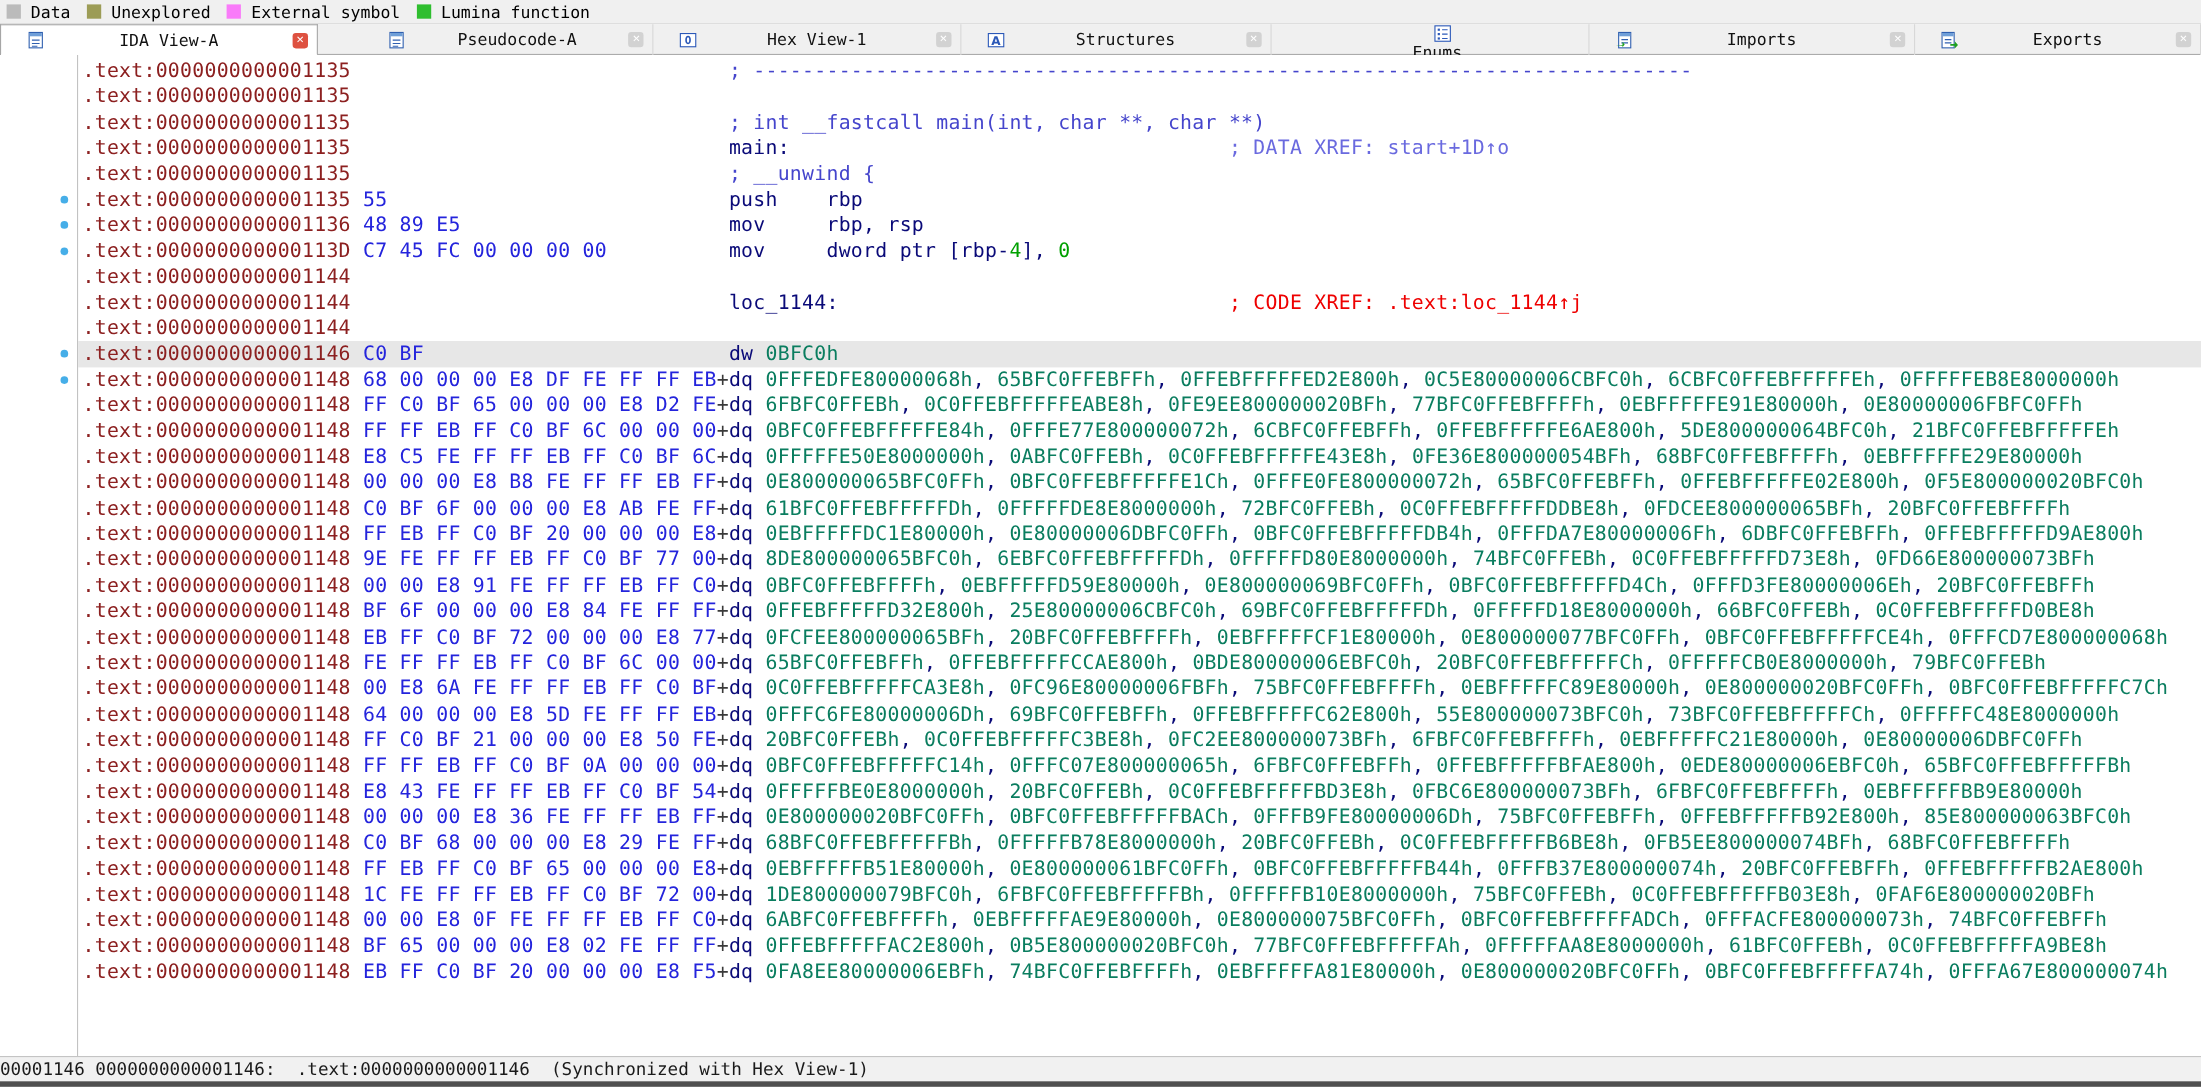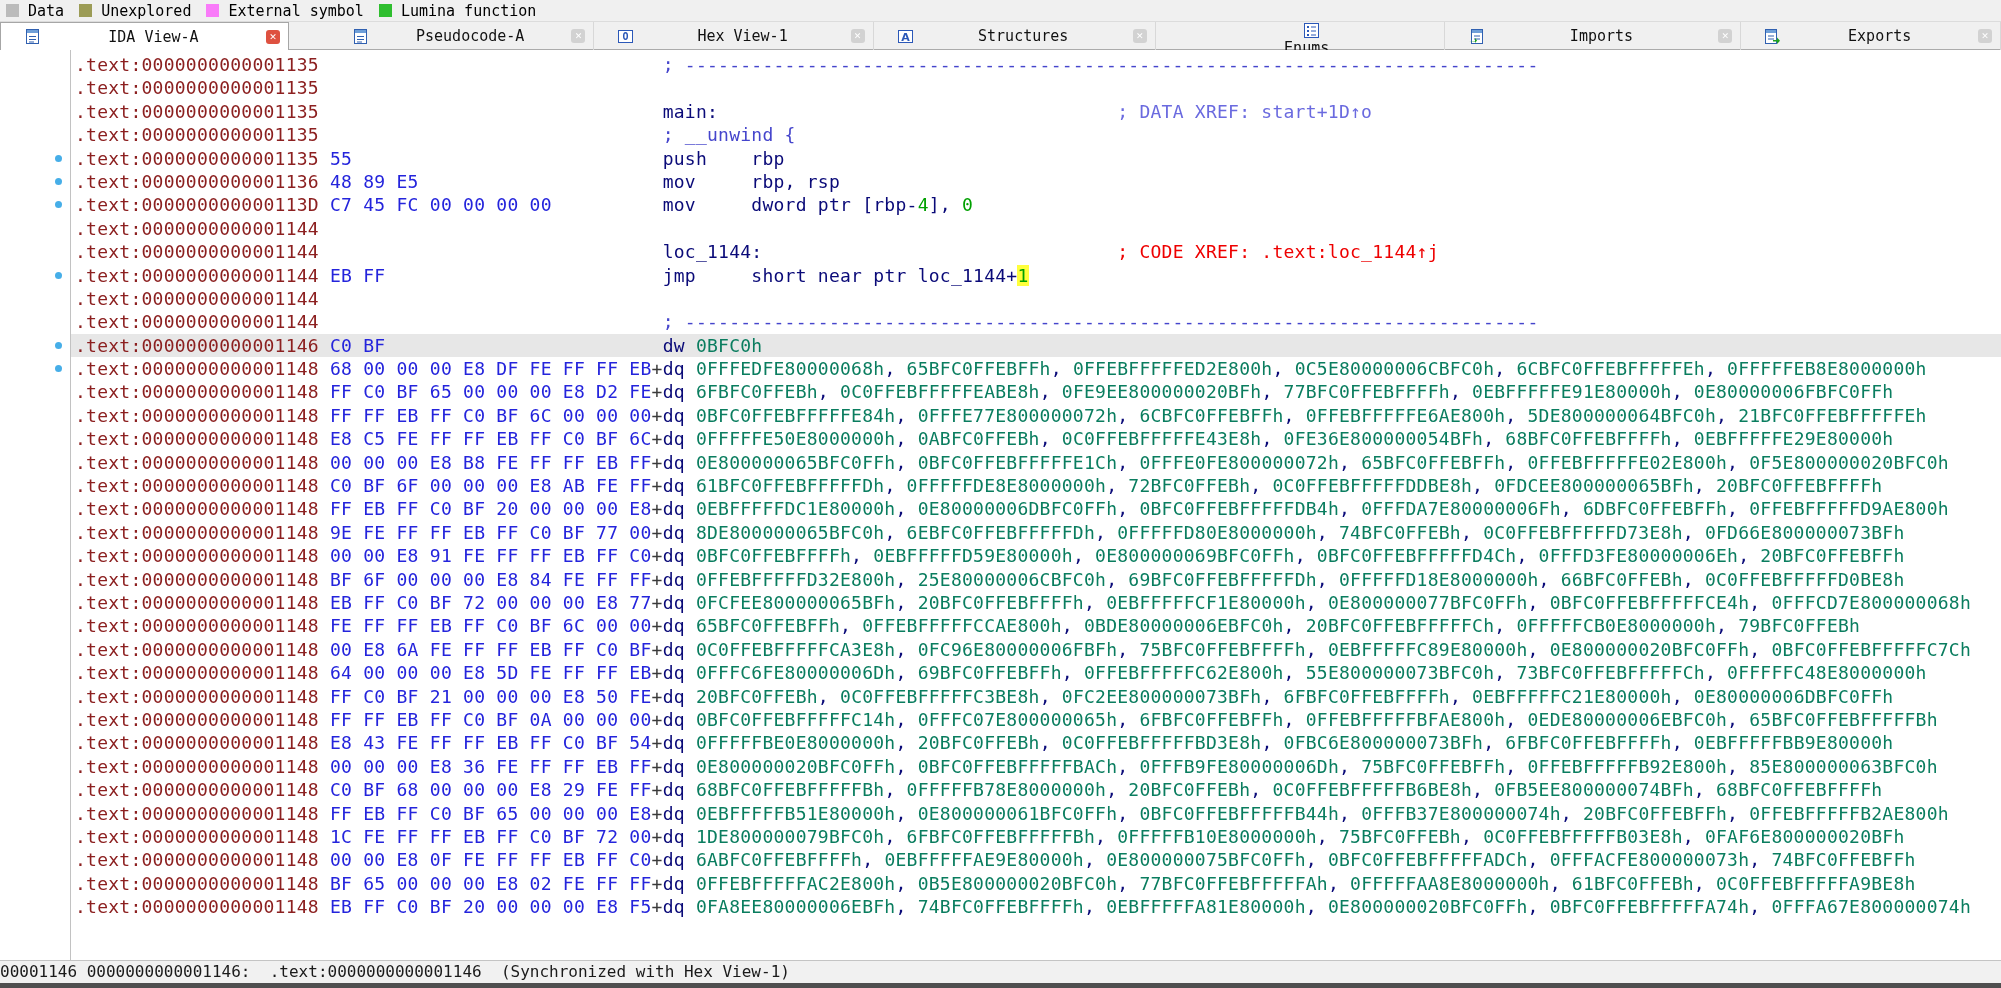--- a/index.html
+++ b/index.html
@@ -156,30 +156,29 @@
       <span class="tlabel">Exports</span>
       <span class="tclose">✕</span>
     </div>
   </div>
 
 <div class="main">
   <div class="vline"></div>
   <div class="code" id="code">
       <div class="row"><span class="addr">.text:0000000000001135</span><span class="bytes"> </span><span class="t">                              </span><span class="c">; -----------------------------------------------------------------------------</span></div>
       <div class="row"><span class="addr">.text:0000000000001135</span><span class="bytes"> </span><span class="t">                              </span></div>
+      <div class="row"><span class="addr">.text:0000000000001135</span><span class="bytes"> </span><span class="t">                              </span><span class="c">; int __fastcall main(int, char **, char **)</span></div>
       <div class="row"><span class="addr">.text:0000000000001135</span><span class="bytes"> </span><span class="t">                              </span><span class="k">main:</span><span class="t">                                    </span><span class="xd">; DATA XREF: start+1D↑o</span></div>
       <div class="row"><span class="addr">.text:0000000000001135</span><span class="bytes"> </span><span class="t">                              </span><span class="c">; __unwind {</span></div>
       <div class="row"><span class="dot"></span><span class="addr">.text:0000000000001135</span><span class="bytes"> 55</span><span class="t">                            </span><span class="k">push    rbp</span></div>
       <div class="row"><span class="dot"></span><span class="addr">.text:0000000000001136</span><span class="bytes"> 48 89 E5</span><span class="t">                      </span><span class="k">mov     rbp, rsp</span></div>
       <div class="row"><span class="dot"></span><span class="addr">.text:000000000000113D</span><span class="bytes"> C7 45 FC 00 00 00 00</span><span class="t">          </span><span class="k">mov     dword ptr [rbp-</span><span class="n">4</span><span class="k">], </span><span class="n">0</span></div>
       <div class="row"><span class="addr">.text:0000000000001144</span><span class="bytes"> </span><span class="t">                              </span></div>
       <div class="row"><span class="addr">.text:0000000000001144</span><span class="bytes"> </span><span class="t">                              </span><span class="k">loc_1144:</span><span class="t">                                </span><span class="xc">; CODE XREF: .text:loc_1144↑j</span></div>
-      <div class="row"><span class="dot"></span><span class="addr">.text:0000000000001144</span><span class="bytes"> EB FF</span><span class="t">                         </span><span class="k">jmp     short near ptr loc_1144+</span><span class="hl">1</span></div>
       <div class="row"><span class="addr">.text:0000000000001144</span><span class="bytes"> </span><span class="t">                              </span></div>
-      <div class="row"><span class="addr">.text:0000000000001144</span><span class="bytes"> </span><span class="t">                              </span><span class="c">; -----------------------------------------------------------------------------</span></div>
       <div class="row sel"><span class="dot"></span><span class="addr">.text:0000000000001146</span><span class="bytes"> C0 BF</span><span class="t">                         </span><span class="k">dw </span><span class="v">0BFC0h</span></div>
       <div class="row"><span class="dot"></span><span class="addr">.text:0000000000001148</span><span class="bytes"> 68 00 00 00 E8 DF FE FF FF EB</span><span class="plus">+</span><span class="k">dq </span><span class="v">0FFFEDFE80000068h</span><span class="k">, </span><span class="v">65BFC0FFEBFFh</span><span class="k">, </span><span class="v">0FFEBFFFFFED2E800h</span><span class="k">, </span><span class="v">0C5E80000006CBFC0h</span><span class="k">, </span><span class="v">6CBFC0FFEBFFFFFEh</span><span class="k">, </span><span class="v">0FFFFFEB8E8000000h</span></div>
       <div class="row"><span class="addr">.text:0000000000001148</span><span class="bytes"> FF C0 BF 65 00 00 00 E8 D2 FE</span><span class="plus">+</span><span class="k">dq </span><span class="v">6FBFC0FFEBh</span><span class="k">, </span><span class="v">0C0FFEBFFFFFEABE8h</span><span class="k">, </span><span class="v">0FE9EE800000020BFh</span><span class="k">, </span><span class="v">77BFC0FFEBFFFFh</span><span class="k">, </span><span class="v">0EBFFFFFE91E80000h</span><span class="k">, </span><span class="v">0E80000006FBFC0FFh</span></div>
       <div class="row"><span class="addr">.text:0000000000001148</span><span class="bytes"> FF FF EB FF C0 BF 6C 00 00 00</span><span class="plus">+</span><span class="k">dq </span><span class="v">0BFC0FFEBFFFFFE84h</span><span class="k">, </span><span class="v">0FFFE77E800000072h</span><span class="k">, </span><span class="v">6CBFC0FFEBFFh</span><span class="k">, </span><span class="v">0FFEBFFFFFE6AE800h</span><span class="k">, </span><span class="v">5DE800000064BFC0h</span><span class="k">, </span><span class="v">21BFC0FFEBFFFFFEh</span></div>
       <div class="row"><span class="addr">.text:0000000000001148</span><span class="bytes"> E8 C5 FE FF FF EB FF C0 BF 6C</span><span class="plus">+</span><span class="k">dq </span><span class="v">0FFFFFE50E8000000h</span><span class="k">, </span><span class="v">0ABFC0FFEBh</span><span class="k">, </span><span class="v">0C0FFEBFFFFFE43E8h</span><span class="k">, </span><span class="v">0FE36E800000054BFh</span><span class="k">, </span><span class="v">68BFC0FFEBFFFFh</span><span class="k">, </span><span class="v">0EBFFFFFE29E80000h</span></div>
       <div class="row"><span class="addr">.text:0000000000001148</span><span class="bytes"> 00 00 00 E8 B8 FE FF FF EB FF</span><span class="plus">+</span><span class="k">dq </span><span class="v">0E800000065BFC0FFh</span><span class="k">, </span><span class="v">0BFC0FFEBFFFFFE1Ch</span><span class="k">, </span><span class="v">0FFFE0FE800000072h</span><span class="k">, </span><span class="v">65BFC0FFEBFFh</span><span class="k">, </span><span class="v">0FFEBFFFFFE02E800h</span><span class="k">, </span><span class="v">0F5E800000020BFC0h</span></div>
       <div class="row"><span class="addr">.text:0000000000001148</span><span class="bytes"> C0 BF 6F 00 00 00 E8 AB FE FF</span><span class="plus">+</span><span class="k">dq </span><span class="v">61BFC0FFEBFFFFFDh</span><span class="k">, </span><span class="v">0FFFFFDE8E8000000h</span><span class="k">, </span><span class="v">72BFC0FFEBh</span><span class="k">, </span><span class="v">0C0FFEBFFFFFDDBE8h</span><span class="k">, </span><span class="v">0FDCEE800000065BFh</span><span class="k">, </span><span class="v">20BFC0FFEBFFFFh</span></div>
       <div class="row"><span class="addr">.text:0000000000001148</span><span class="bytes"> FF EB FF C0 BF 20 00 00 00 E8</span><span class="plus">+</span><span class="k">dq </span><span class="v">0EBFFFFFDC1E80000h</span><span class="k">, </span><span class="v">0E80000006DBFC0FFh</span><span class="k">, </span><span class="v">0BFC0FFEBFFFFFDB4h</span><span class="k">, </span><span class="v">0FFFDA7E80000006Fh</span><span class="k">, </span><span class="v">6DBFC0FFEBFFh</span><span class="k">, </span><span class="v">0FFEBFFFFFD9AE800h</span></div>
       <div class="row"><span class="addr">.text:0000000000001148</span><span class="bytes"> 9E FE FF FF EB FF C0 BF 77 00</span><span class="plus">+</span><span class="k">dq </span><span class="v">8DE800000065BFC0h</span><span class="k">, </span><span class="v">6EBFC0FFEBFFFFFDh</span><span class="k">, </span><span class="v">0FFFFFD80E8000000h</span><span class="k">, </span><span class="v">74BFC0FFEBh</span><span class="k">, </span><span class="v">0C0FFEBFFFFFD73E8h</span><span class="k">, </span><span class="v">0FD66E800000073BFh</span></div>
       <div class="row"><span class="addr">.text:0000000000001148</span><span class="bytes"> 00 00 E8 91 FE FF FF EB FF C0</span><span class="plus">+</span><span class="k">dq </span><span class="v">0BFC0FFEBFFFFh</span><span class="k">, </span><span class="v">0EBFFFFFD59E80000h</span><span class="k">, </span><span class="v">0E800000069BFC0FFh</span><span class="k">, </span><span class="v">0BFC0FFEBFFFFFD4Ch</span><span class="k">, </span><span class="v">0FFFD3FE80000006Eh</span><span class="k">, </span><span class="v">20BFC0FFEBFFh</span></div>

